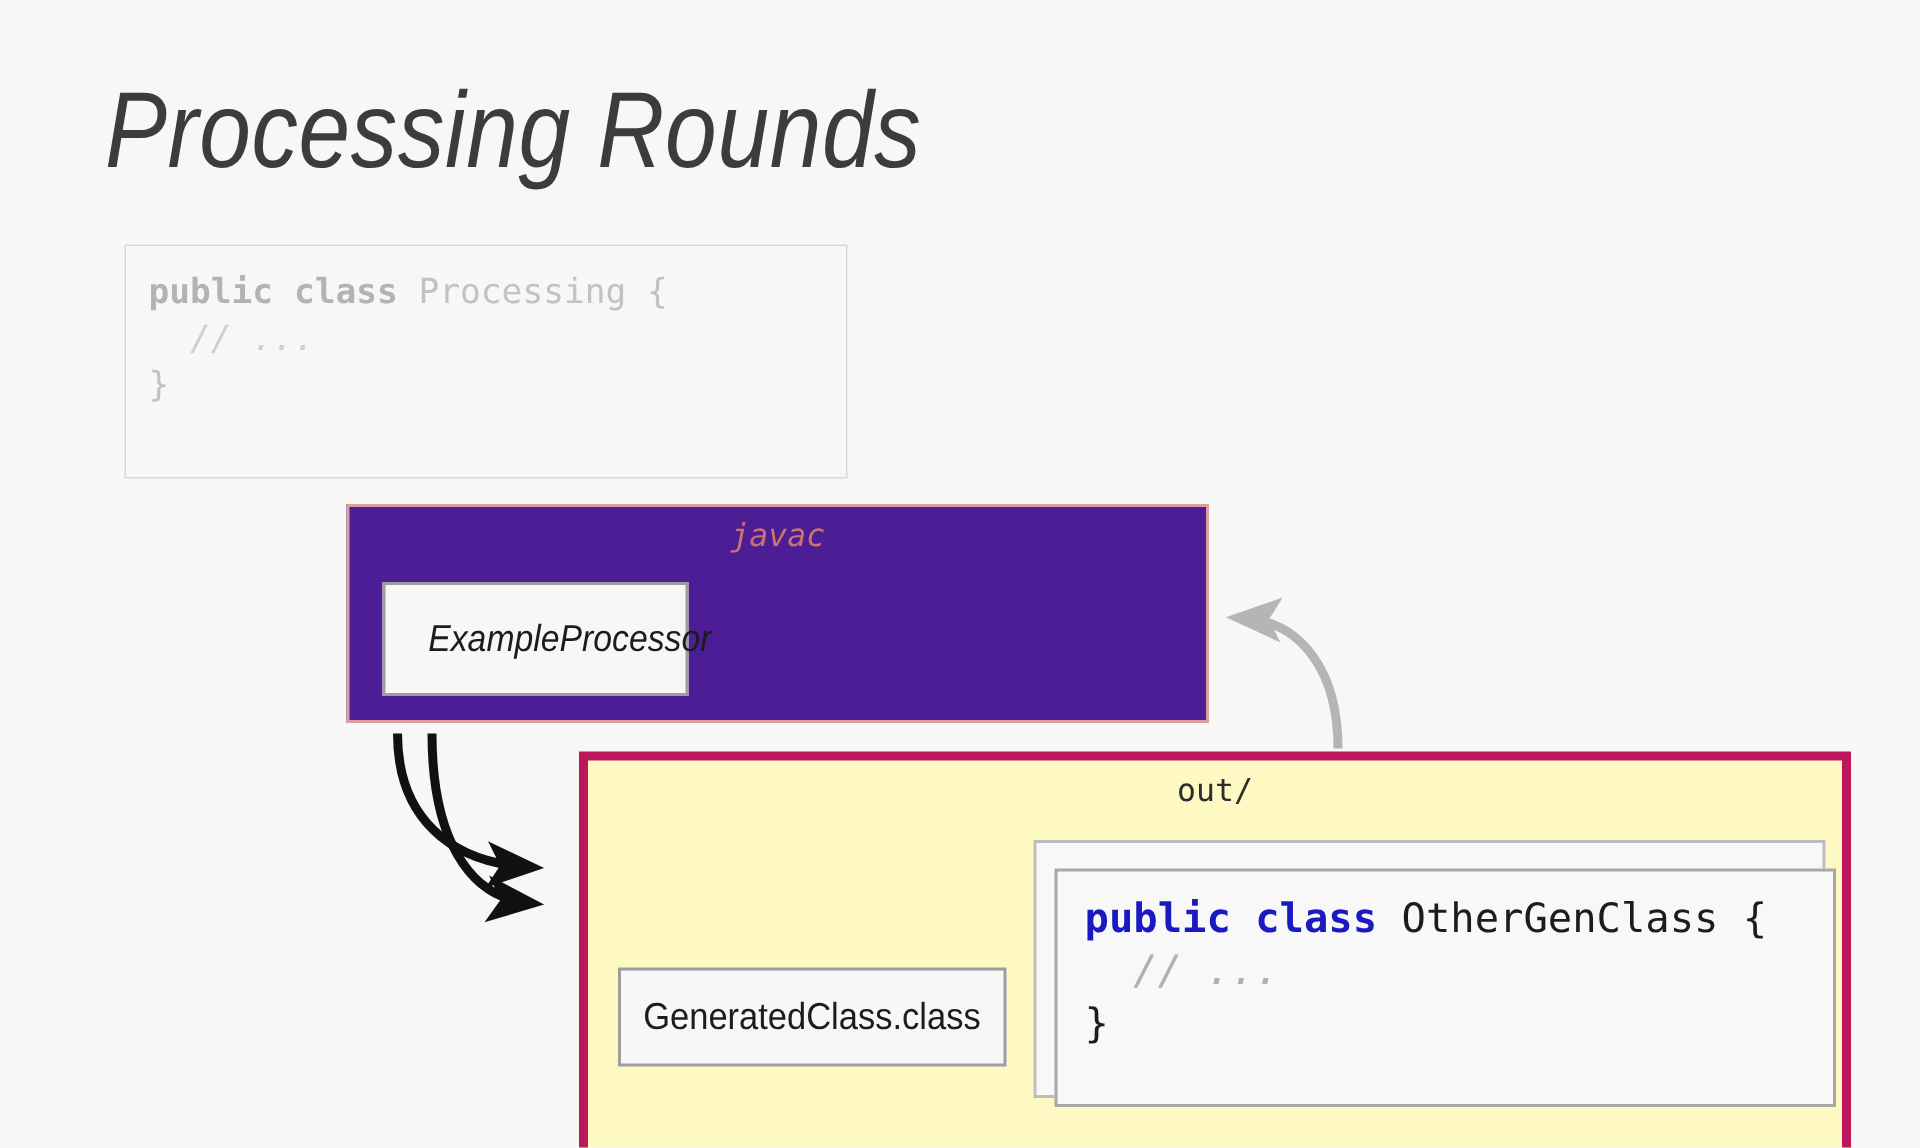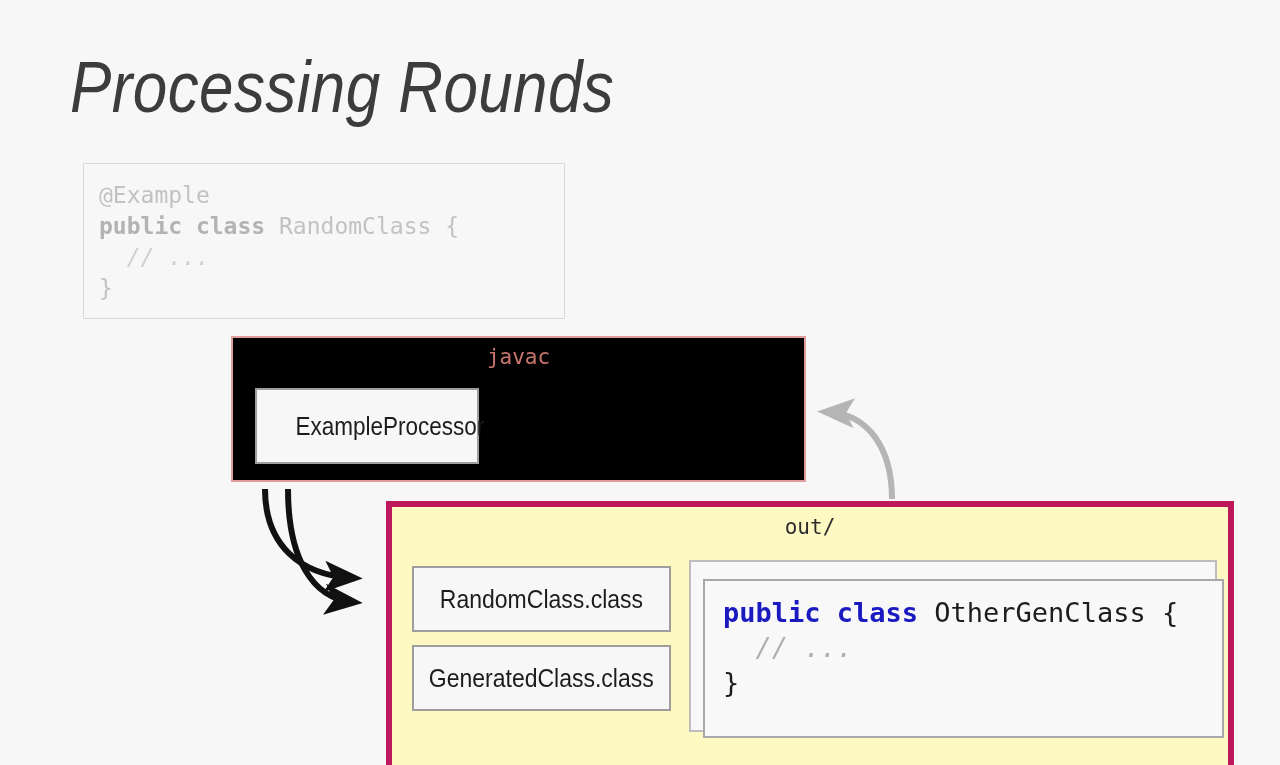--- a/index.html
+++ b/index.html
@@ -64,21 +64,22 @@
   .faded-cmt    { color: #cfcfcf; font-style: italic; }
 
   
   #javac-box {
     position: absolute;
     left: 231px;
     top: 336px;
     width: 575px;
     height: 146px;
     border: 2px solid #e09d9d;
-    background: #000000;
+    background: #4c1d95;
+    font-style: italic;
   }
 
   #javac-label {
     position: absolute;
     top: 7px;
     left: 0;
     width: 100%;
     text-align: center;
     font-family: "DejaVu Sans Mono", monospace;
     font-size: 21px;
@@ -93,21 +94,21 @@
     background: #f7f7f7;
     display: flex;
     align-items: center;
     justify-content: center;
     font-family: "Liberation Sans", sans-serif;
     font-size: 25px;
     color: #1c1c1c;
   }
   .processor-box span { transform: scaleX(0.9); transform-origin: center; white-space: nowrap; }
 
-  #processor-example { left: 22px;  width: 224px; padding-left: 45px; }
+  #processor-example { left: 22px;  width: 204px; padding-left: 45px; }
   #processor-other   { left: 293px; width: 254px; }
 
   
   #out-box {
     position: absolute;
     left: 386px;
     top: 501px;
     width: 848px;
     height: 292px;
     border: 6px solid #be185d;
@@ -199,39 +200,35 @@
   }
 </style>
 </head>
 <body>
 
 <div id="slide">
 
   <div id="page-title">Processing Rounds</div>
 
   <div id="source-snippet">
-    <div class="code-line"><span class="faded">@Example</span></div>
-    <div class="code-line"><span class="faded-kw">public class </span><span class="faded">RandomClass {</span></div>
+    <div class="code-line"><span class="faded-kw">public class </span><span class="faded">Processing {</span></div>
     <div class="code-line"><span class="faded-cmt">  // ...</span></div>
     <div class="code-line"><span class="faded">}</span></div>
   </div>
 
   <div id="javac-box">
     <div id="javac-label">javac</div>
     <div class="processor-box" id="processor-example">
         <span>ExampleProcessor</span>
       </div>
   </div>
 
   <div id="out-box">
     <div id="out-label">out/</div>
 
-    <div class="class-box" id="class-random">
-        <span>RandomClass.class</span>
-      </div>
     <div class="class-box" id="class-generated">
         <span>GeneratedClass.class</span>
       </div>
 
     <div id="card-stack">
       <div class="stack-card" id="card-back"></div>
       <div class="stack-card" id="card-front">
         <div class="gen-line"><span class="kw-blue">public class </span><span>OtherGenClass {</span></div>
         <div class="gen-line"><span class="cmt-grey">  // ...</span></div>
         <div class="gen-line"><span>}</span></div>

